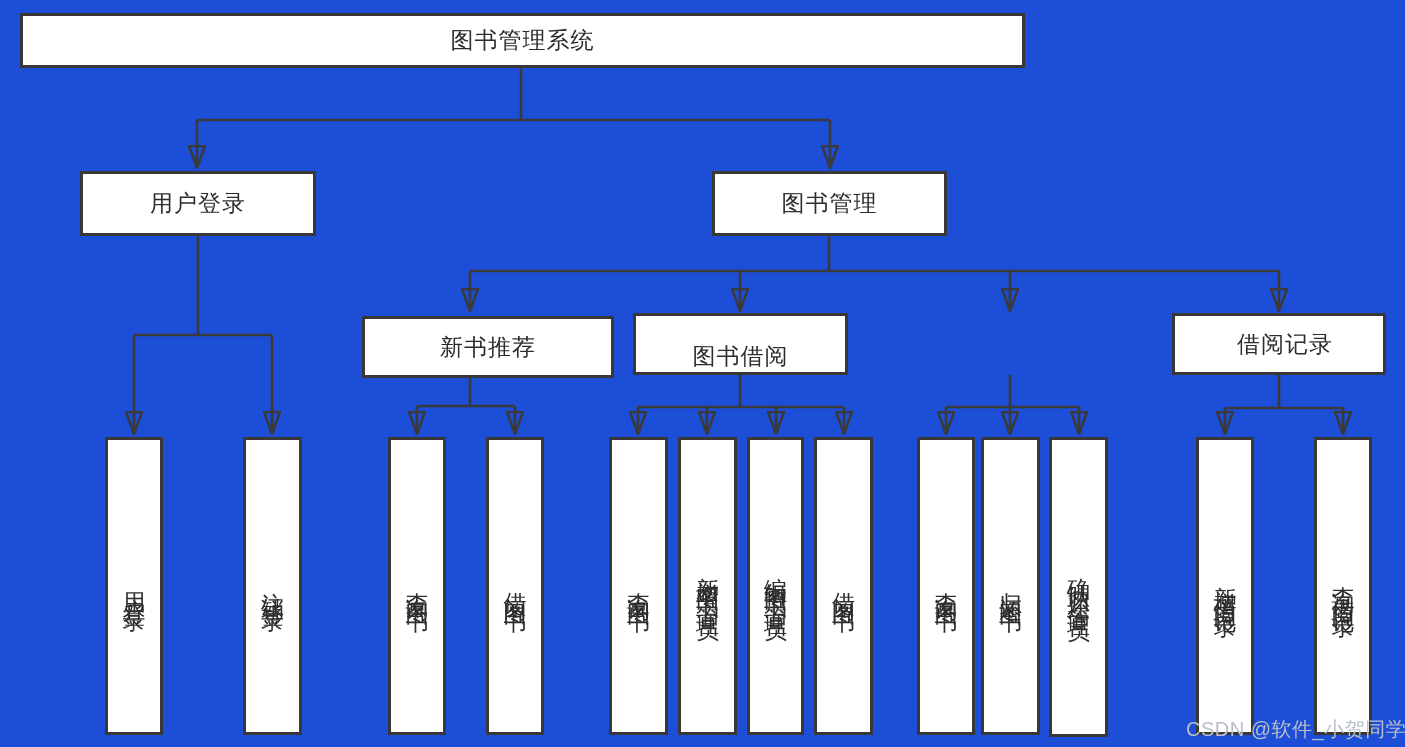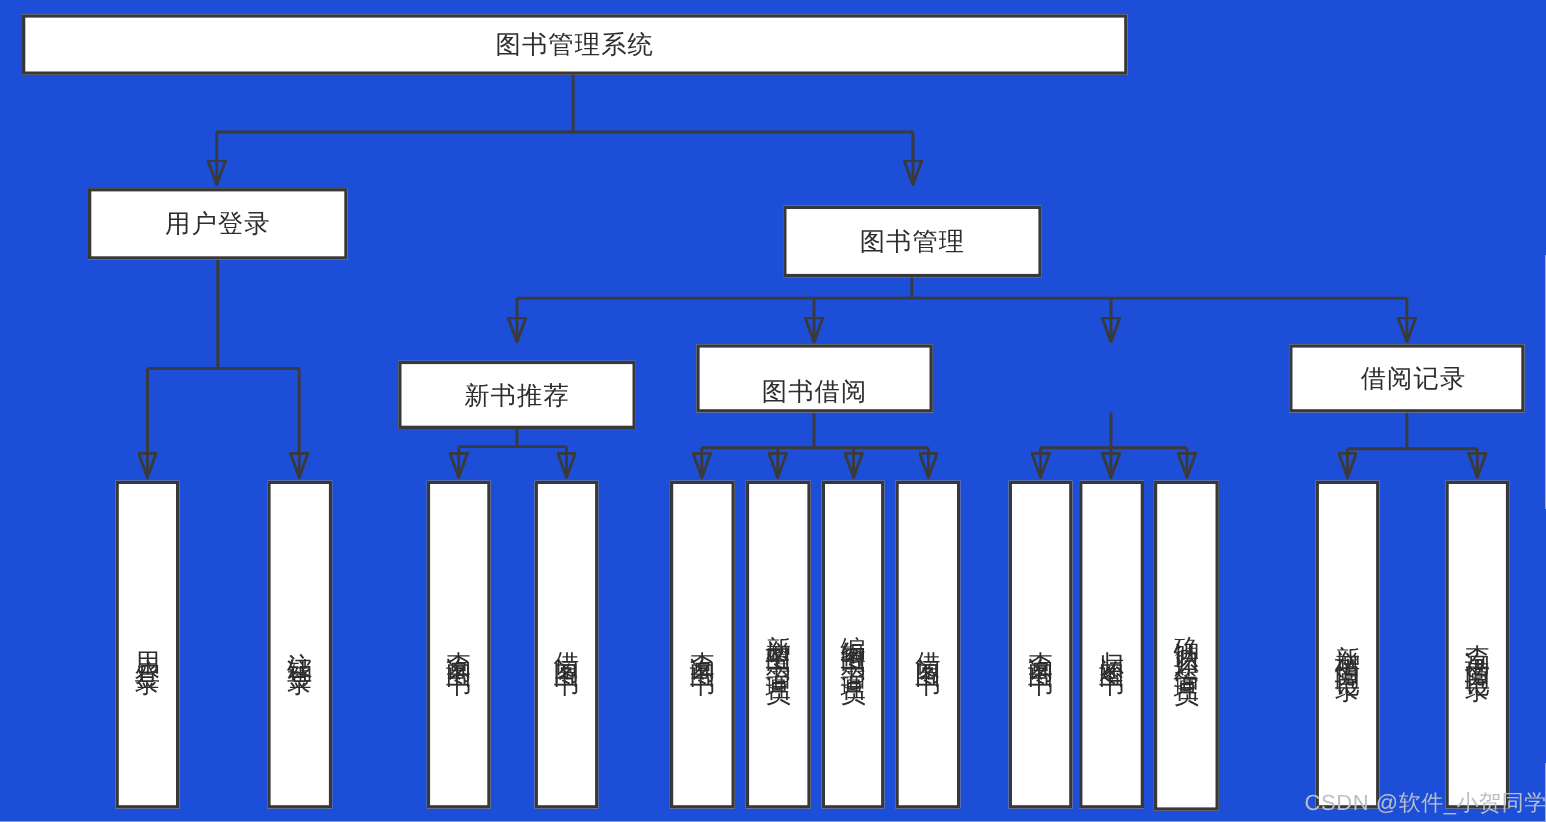--- a/index.html
+++ b/index.html
@@ -100,25 +100,25 @@
     <path d="M1343,408 V433" marker-end="url(#ah)"></path>
   </svg>
 
   <div class="box hbox" style="left:20px; top:13px; width:1005px; height:55px;">
     <span>图书管理系统</span>
   </div>
 
   <div class="box hbox" style="left:80px; top:171px; width:236px; height:65px;">
     <span>用户登录</span>
   </div>
-  <div class="box hbox" style="left:712px; top:187px; width:235px; height:65px;">
+  <div class="box hbox" style="left:712px; top:171px; width:235px; height:65px;">
     <span>图书管理</span>
   </div>
 
-  <div class="box hbox" style="left:362px; top:328px; width:216px; height:62px;">
+  <div class="box hbox" style="left:362px; top:316px; width:252px; height:62px;">
     <span>新书推荐</span>
   </div>
   <div class="box hbox" style="left:633px; top:313px; width:215px; height:62px;align-items:flex-end;">
     <span>图书借阅</span>
   </div>
   <div class="box hbox" style="left:1172px; top:313px; width:214px; height:62px;padding-left:12px;">
     <span>借阅记录</span>
   </div>
 
   <div class="box" style="left:105px; top:437px; width:58px; height:298px;">

